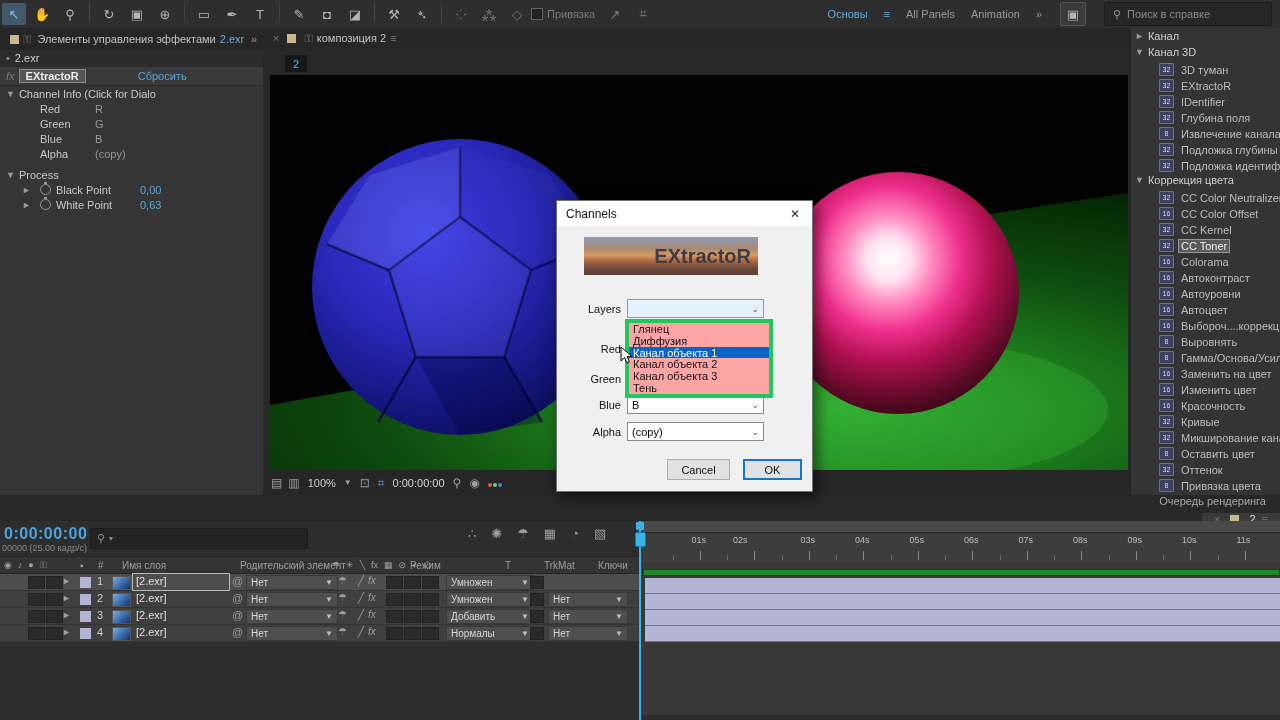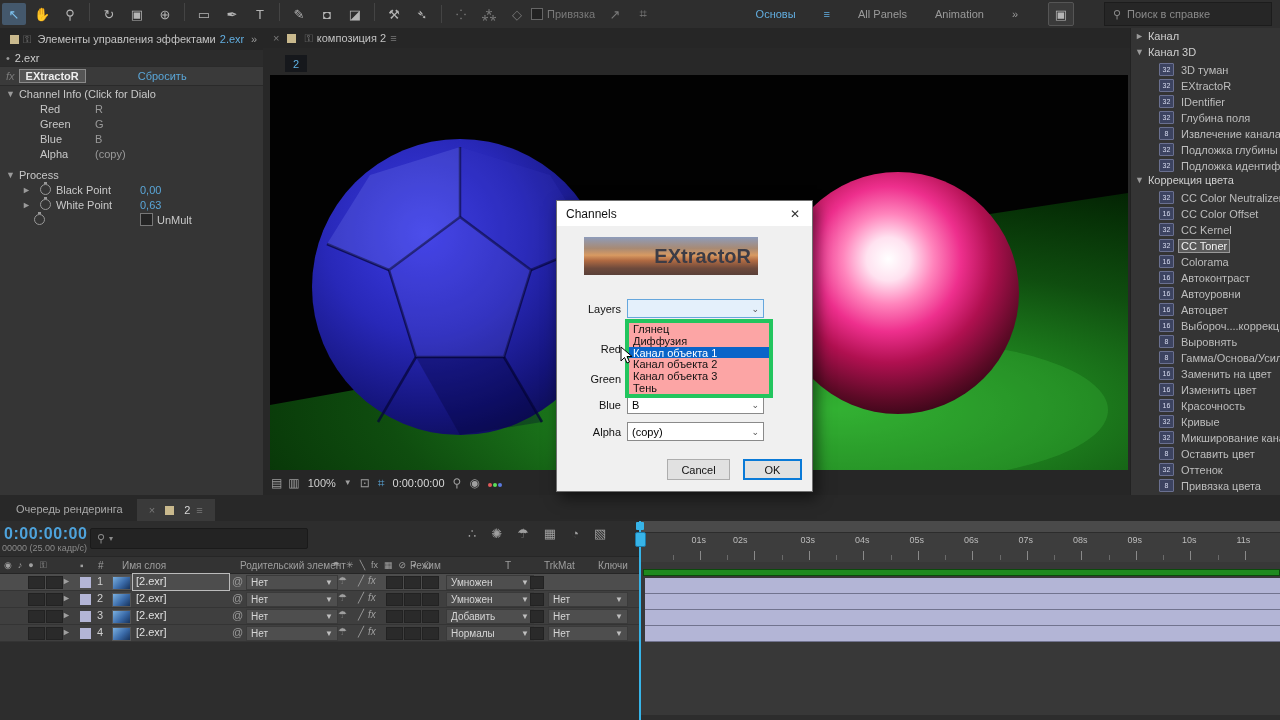--- a/index.html
+++ b/index.html
@@ -7,21 +7,21 @@
           font-family:"Liberation Sans",sans-serif;color:#c8c8c8;font-size:11px;}
   .abs{position:absolute;}
 
   
   #top-toolbar{left:0;top:0;width:1280px;height:28px;background:#2e2e2e;border-bottom:1px solid #1f1f1f;display:flex;align-items:center;}
   .tool{width:24px;height:22px;margin:0 2px;display:flex;align-items:center;justify-content:center;
         color:#b5b5b5;font-size:13px;border-radius:2px;}
   .tool.active{background:#44586c;color:#7ec3f0;}
   .tool-sep{width:1px;height:18px;background:#444;margin:0 5px;}
   .dim{color:#7a7a7a;}
-  #ws-area{margin-left:auto;display:flex;align-items:center;gap:28px;padding-right:8px;}
+  #ws-area{margin-left:auto;display:flex;align-items:center;gap:16px;padding-right:8px;}
   .ws{color:#9a9a9a;font-size:11px;}
   .ws.active{color:#62aee0;}
   #help-search{display:flex;align-items:center;gap:6px;background:#262626;border:1px solid #1c1c1c;height:22px;padding:0 8px;width:150px;color:#8a8a8a;}
   .snapbox{width:10px;height:10px;background:#222;border:1px solid #666;margin-right:4px;}
 
   
   .tabstrip{background:#262626;height:20px;display:flex;align-items:center;color:#9a9a9a;}
   .tantab{width:9px;height:9px;background:#c9b98d;margin:0 4px;}
 
   
@@ -60,21 +60,21 @@
   #fx-panel{left:1130px;top:28px;width:150px;height:467px;background:#343434;border-left:1px solid #222;overflow:hidden;}
   .fxg{height:16px;display:flex;align-items:center;color:#cfcfcf;padding-left:4px;white-space:nowrap;}
   .fxi{height:16px;display:flex;align-items:flex-end;color:#bdbdbd;padding-left:28px;white-space:nowrap;}
   .fxi.sel .fxi-name{background:#5a5a5a;outline:1px solid #999;color:#f0f0f0;}
   .badge{min-width:13px;height:11px;background:#3c4360;border:1px solid #6a7090;color:#d8dcf0;font-size:7px;
          display:inline-flex;align-items:center;justify-content:center;margin-right:5px;border-radius:1px;}
   .fxi-name{padding:0 2px;}
 
   
   #tl-panel{left:0;top:495px;width:1280px;height:225px;background:#2d2d2d;}
-  #tl-tabs{height:26px;background:#282828;display:flex;align-items:flex-end;}
+  #tl-tabs{height:26px;background:#282828;display:flex;align-items:flex-end;flex-direction:column;}
   #rq-tab{padding:0 14px 6px 16px;color:#a8a8a8;}
   #tl-active-tab{background:#3a3a3a;height:22px;display:flex;align-items:center;gap:6px;padding:0 12px;color:#d8d8d8;}
   #tc-big{position:absolute;left:4px;top:30px;color:#4ea3dc;font-size:16px;font-weight:bold;letter-spacing:.5px;}
   #tc-sub{position:absolute;left:2px;top:48px;color:#8a8a8a;font-size:9px;}
   #tl-search{position:absolute;left:90px;top:33px;width:210px;height:19px;background:#232323;border:1px solid #1a1a1a;border-radius:2px;display:flex;align-items:center;color:#8a8a8a;padding-left:6px;gap:4px;}
   #tl-icons{position:absolute;left:468px;top:31px;display:flex;gap:15px;color:#9f9f9f;font-size:13px;}
 
   #tl-header{position:absolute;left:0;top:61px;width:641px;height:16px;background:#333;border-top:1px solid #262626;border-bottom:1px solid #262626;display:flex;align-items:center;color:#9f9f9f;font-size:10px;}
   .hx{position:absolute;top:0;height:16px;display:flex;align-items:center;}
 
@@ -224,25 +224,20 @@
       <span class="tri" style="margin-left:16px;">►</span>
       <span class="sw"></span>
       <span>Black Point</span>
       <span class="bluev" style="position:absolute;left:140px;">0,00</span>
     </div>
     <div class="ec-row">
       <span class="tri" style="margin-left:16px;">►</span>
       <span class="sw"></span>
       <span>White Point</span>
       <span class="bluev" style="position:absolute;left:140px;">0,63</span>
-    </div>
-    <div class="ec-row">
-      <span class="sw" style="margin-left:28px;"></span>
-      <span class="cb" style="position:absolute;left:140px;"></span>
-      <span style="position:absolute;left:157px;">UnMult</span>
     </div>
   </div>
 
   <div id="comp-panel" class="abs">
     <div id="comp-tabs" class="tabstrip">
       <span class="dim">×</span>
       <span class="tantab"></span>
       <span class="dim">⚿</span>
       <span style="color:#c3c3c3;">композиция 2</span>
       <span class="dim">≡</span>

